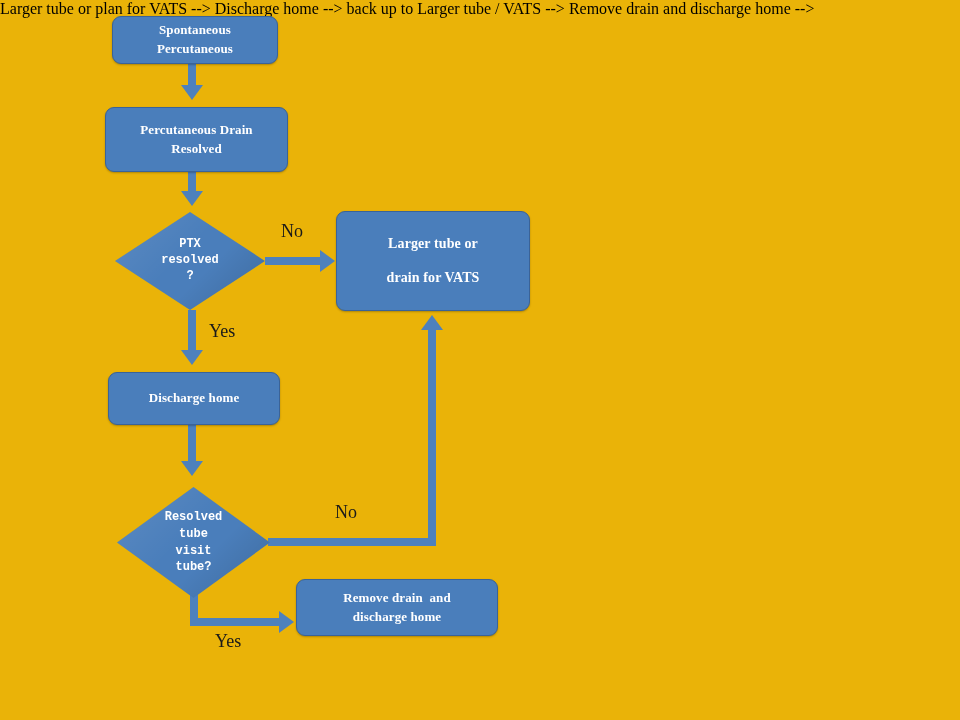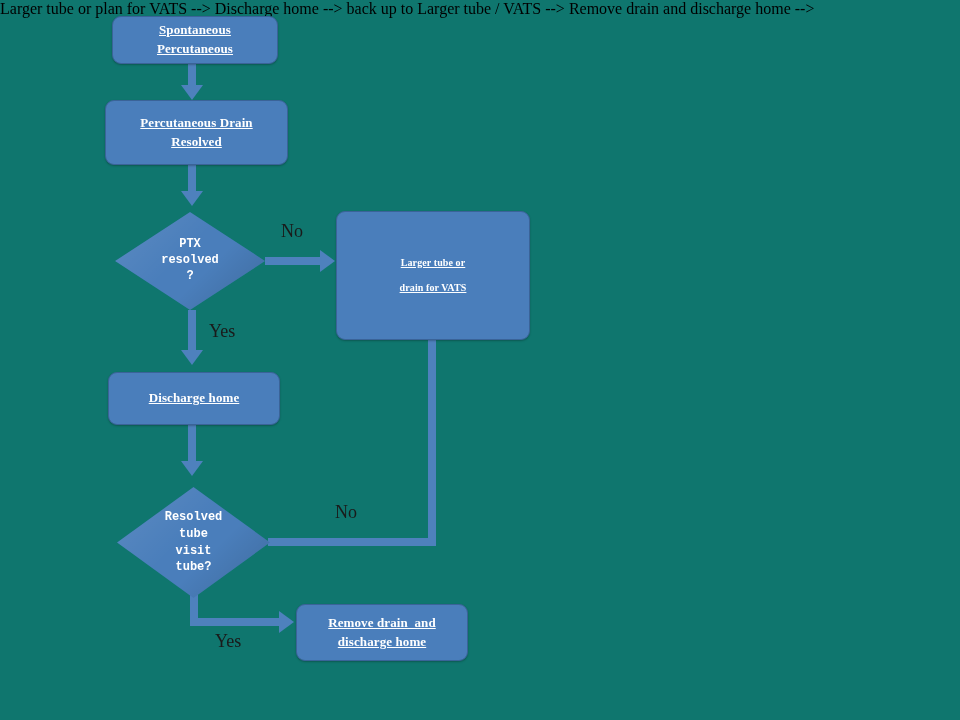--- a/index.html
+++ b/index.html
@@ -4,21 +4,21 @@
 <style>
   html, body {
     margin: 0;
     padding: 0;
     background: #ffffff;
   }
   #canvas {
     position: relative;
     width: 960px;
     height: 720px;
-    background: #0f766e;
+    background: #eab308;
     overflow: hidden;
     font-family: "Liberation Serif", "DejaVu Serif", serif;
   }
 
   
   .node {
     position: absolute;
     box-sizing: border-box;
     display: flex;
     align-items: center;
@@ -30,21 +30,21 @@
   }
   .proc {
     background: #4a7ebb;
     border: 1.5px solid #3a6398;
     border-radius: 9px;
     box-shadow: 0 1px 2px rgba(0,0,0,0.25);
     font-size: 13px;
     line-height: 1.45;
     letter-spacing: 0.1px;
   }
-  .proc .lines { padding: 0 8px; text-decoration: underline; }
+  .proc .lines { padding: 0 8px; }
 
   
   .decision {
     background: #4a7ebb;
     clip-path: polygon(50% 0%, 100% 50%, 50% 100%, 0% 50%);
     font-size: 12px;
     line-height: 1.32;
   }
   .decision .dshade {
     position: absolute;
@@ -144,37 +144,37 @@
 
   
 
   <div class="node proc" style="left:112px; top:16px; width:166px; height:48px;">
     <div class="lines">
       <div>Spontaneous</div>
       <div>Percutaneous</div>
     </div>
   </div>
 
-  <div class="node proc" style="left:105px; top:100px; width:183px; height:65px;">
+  <div class="node proc" style="left:105px; top:107px; width:183px; height:65px;">
     <div class="lines">
       <div>Percutaneous Drain</div>
       <div>Resolved</div>
     </div>
   </div>
 
   <div class="node decision" style="left:115px; top:212px; width:150px; height:98px;">
     <div class="dshade"></div>
     <div class="lines">
       <div>PTX</div>
       <div>resolved</div>
       <div>?</div>
     </div>
   </div>
 
-  <div class="node proc" style="left:336px; top:211px; width:194px; height:129px; font-size:10px;">
+  <div class="node proc" style="left:336px; top:211px; width:194px; height:100px; font-size:14px;">
     <div class="lines" style="line-height:2.45;">
       <div>Larger tube or</div>
       <div>drain for VATS</div>
     </div>
   </div>
 
   <div class="node proc" style="left:108px; top:372px; width:172px; height:53px;">
     <div class="lines">
       <div>Discharge home</div>
     </div>
@@ -183,20 +183,20 @@
   <div class="node decision" style="left:117px; top:487px; width:153px; height:111px; font-size:12px;">
     <div class="dshade"></div>
     <div class="lines" style="line-height:1.38;">
       <div>Resolved</div>
       <div>tube</div>
       <div>visit</div>
       <div>tube?</div>
     </div>
   </div>
 
-  <div class="node proc" style="left:296px; top:604px; width:172px; height:57px;">
+  <div class="node proc" style="left:296px; top:579px; width:202px; height:57px;">
     <div class="lines">
       <div style="white-space:pre;">Remove drain  and</div>
       <div>discharge home</div>
     </div>
   </div>
 
 </div>
 
 </body></html>

